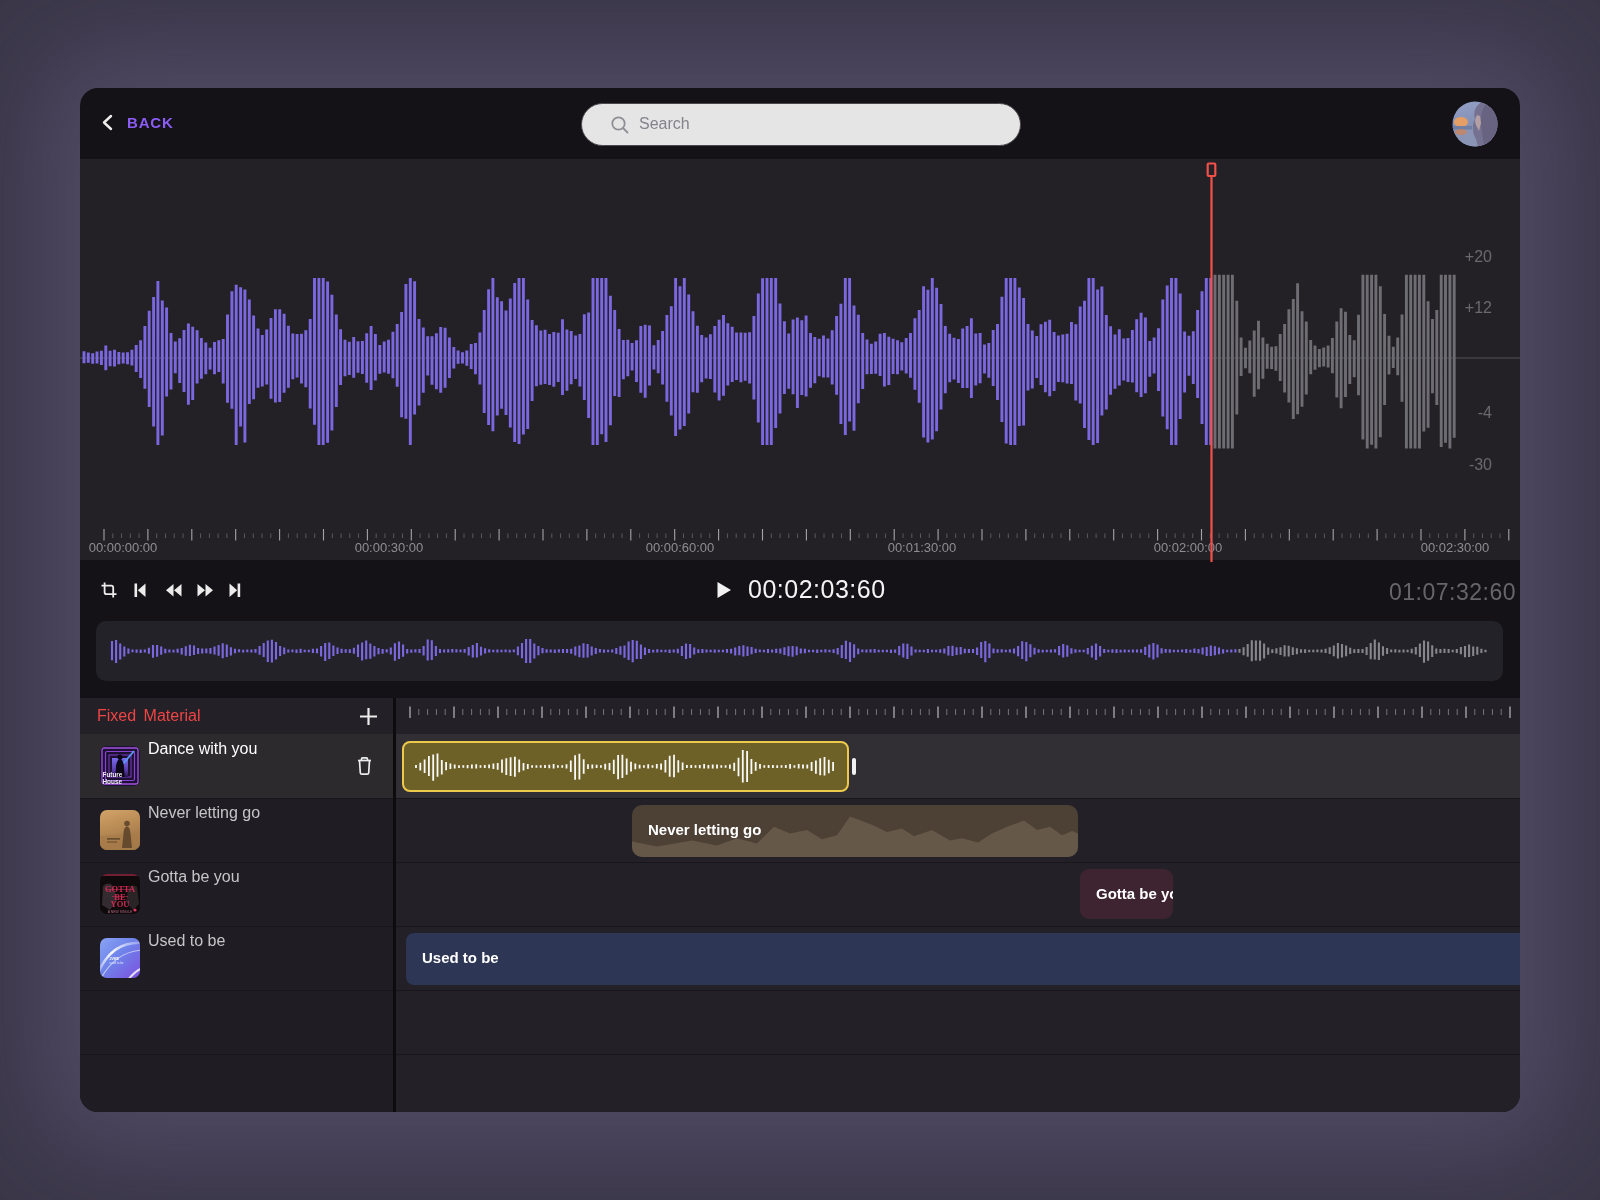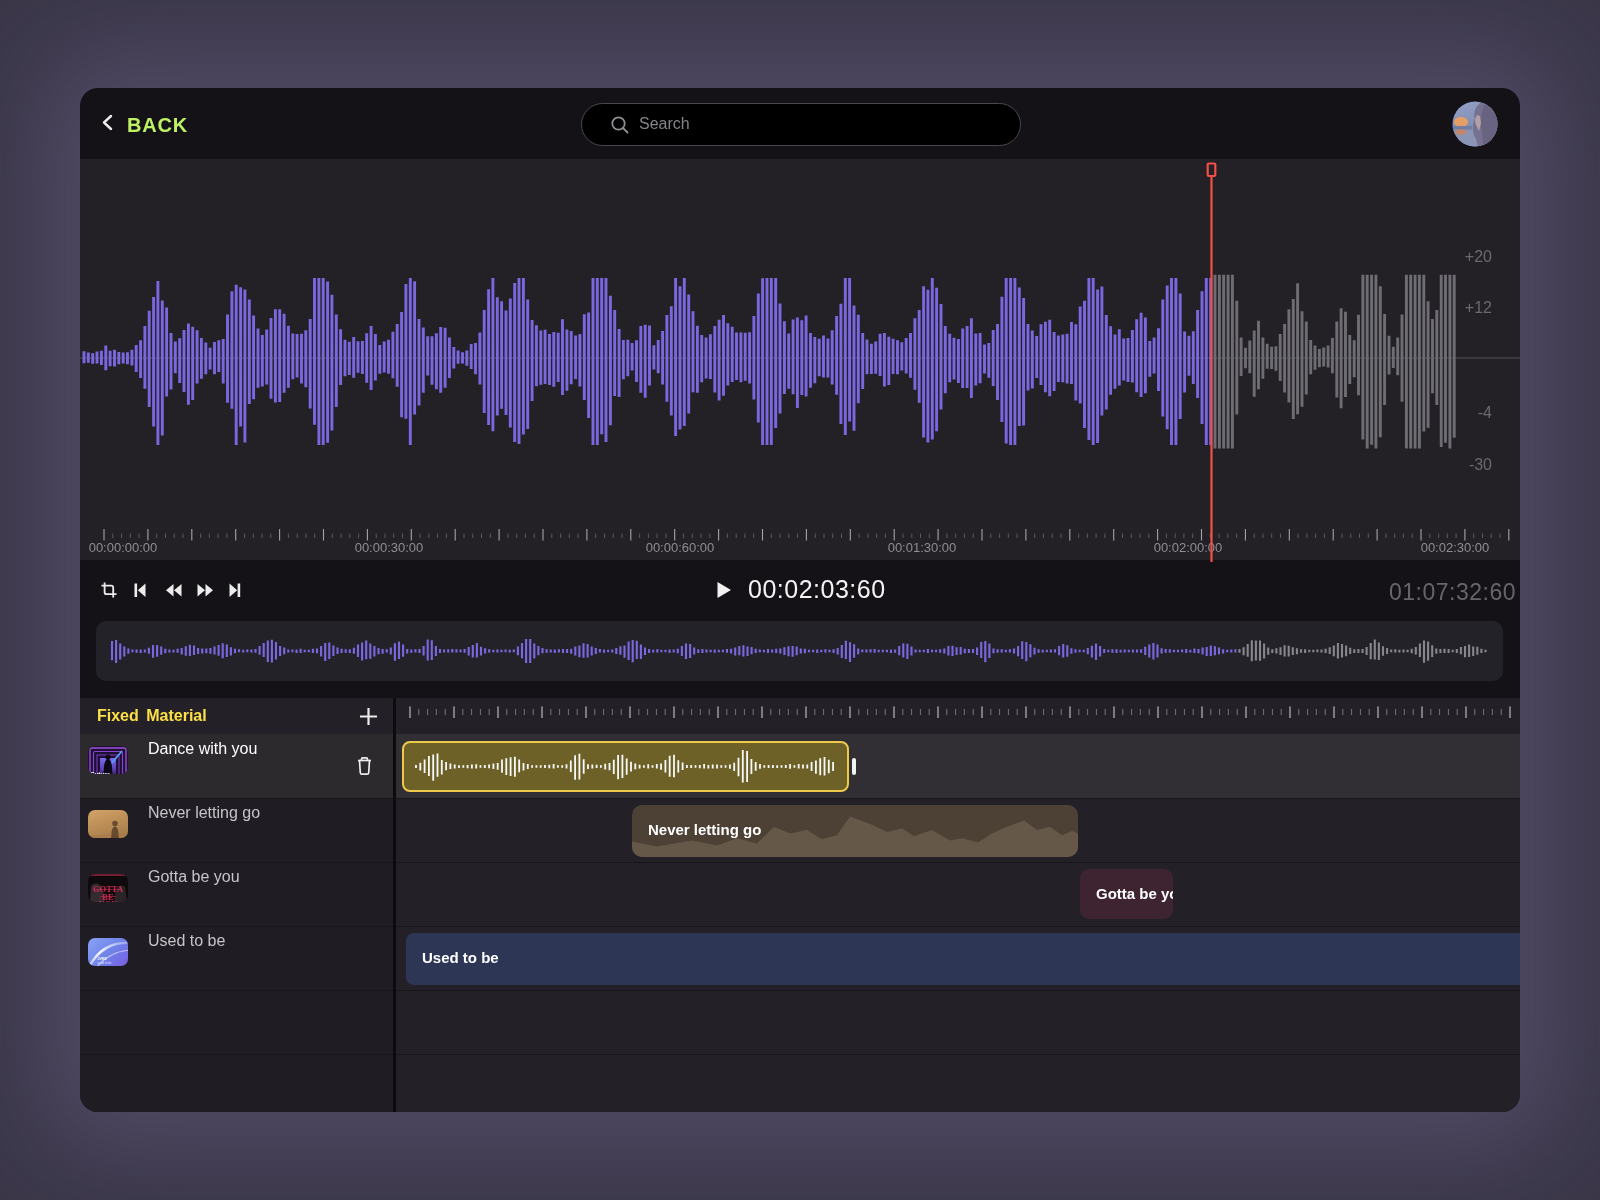--- a/index.html
+++ b/index.html
@@ -1,39 +1,39 @@
 <!DOCTYPE html>
 <html><head><meta charset="utf-8">
 <style>
 *{margin:0;padding:0;box-sizing:border-box}
 html,body{width:1600px;height:1200px;overflow:hidden}
 body{background:#3b3749;font-family:"Liberation Sans",sans-serif}
 .card{position:absolute;left:80px;top:88px;width:1440px;height:1024px;background:#141216;border-radius:18px;overflow:hidden;box-shadow:0 0 100px 34px rgba(132,122,168,0.3)}
 .abs{position:absolute}
 
-.back{left:47px;top:26px;font-size:20px;font-weight:600;letter-spacing:0.8px;color:#bef264}
-.search{left:501px;top:15px;width:440px;height:43px;border:1.5px solid #4a484e;border-radius:22px;background:#000000}
+.back{left:47px;top:26px;font-size:15px;font-weight:600;letter-spacing:0.8px;color:#8b5cf6}
+.search{left:501px;top:15px;width:440px;height:43px;border:1.5px solid #4a484e;border-radius:22px;background:#e5e5e5}
 .search span{position:absolute;left:57px;top:11px;font-size:16px;color:#84828a}
 
 .wavesec{left:0;top:71px;width:1440px;height:401px;background:#232126}
 .dbl{position:absolute;right:28px;font-size:16px;color:#6b6970}
 .rlabel{position:absolute;top:452px;font-size:13px;color:#8f8d93;transform:translateX(-50%);white-space:nowrap}
 
 .bigtime{left:668px;top:487px;font-size:25px;font-weight:500;color:#f4f4f4;letter-spacing:0.5px}
 .rtime{left:1309px;top:491px;font-size:23px;color:#67656c;letter-spacing:0.5px}
 
 .ovr{left:16px;top:533px;width:1407px;height:60px;background:#242229;border-radius:10px}
 
 .bottom{left:0;top:610px;width:1440px;height:414px;background:#232127}
 .selrow{left:0;top:36px;width:1440px;height:64px;background:#312f33}
 .rowline{position:absolute;left:0;width:1440px;height:1px;background:#18161a}
 .vdiv{left:313px;top:0;width:2.5px;height:414px;background:#0c0b0d}
-.fixedm{left:17px;top:9px;font-size:16px;font-weight:700;color:#fde047;word-spacing:3px}
+.fixedm{left:17px;top:9px;font-size:16px;font-weight:400;color:#ef4444;word-spacing:3px}
 .item{position:absolute;left:0;width:313px;height:64px}
-.thumb{position:absolute;left:8px;top:12px;width:40px;height:28px;border-radius:7px;overflow:hidden}
+.thumb{position:absolute;left:20px;top:12px;width:40px;height:40px;border-radius:7px;overflow:hidden}
 .iname{position:absolute;left:68px;top:6px;font-size:16px;color:#c6c4c8}
 .iname.sel{color:#fff}
 
 .clip{position:absolute;border-radius:8px}
 .clipname{position:absolute;left:16px;top:16px;font-size:15px;font-weight:700;color:#fff;white-space:nowrap}
 </style></head><body>
 <div class="card">
 
  <div class="abs wavesec"></div>
  <svg class="abs" style="left:0;top:71px" width="1440" height="401">

